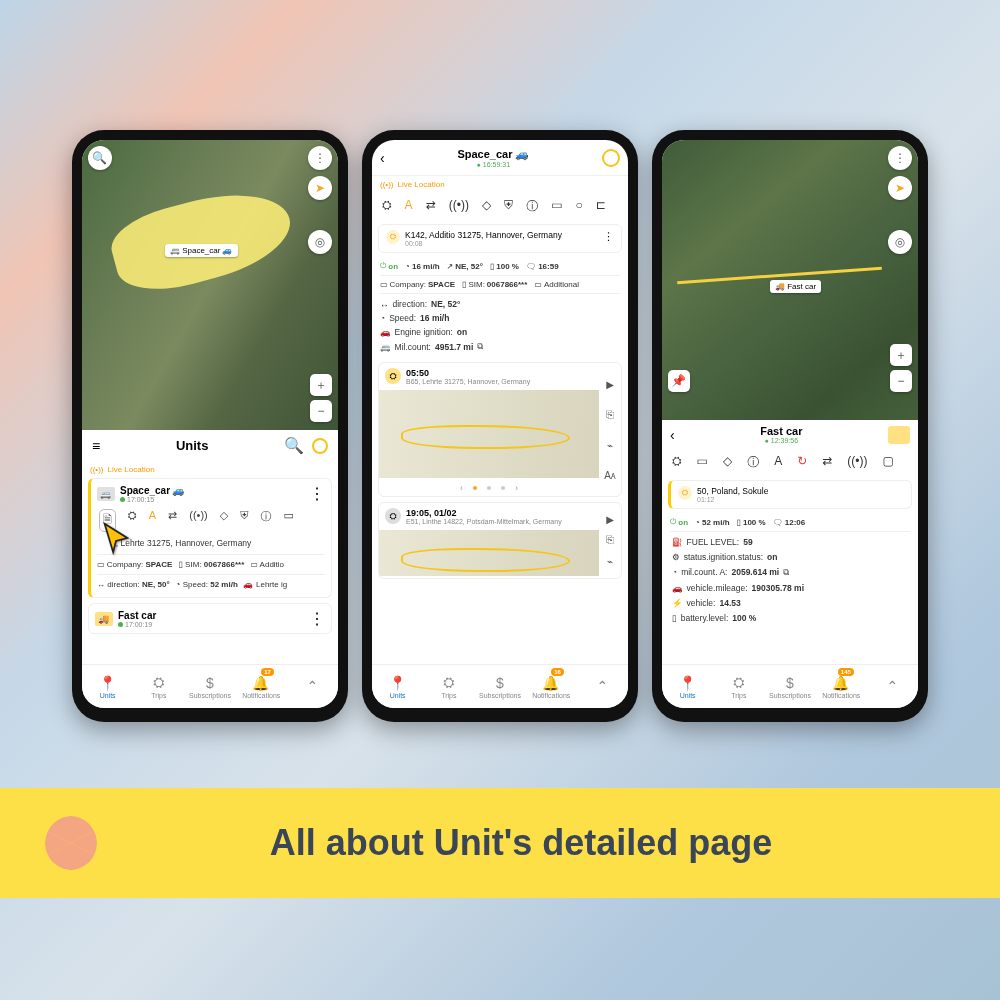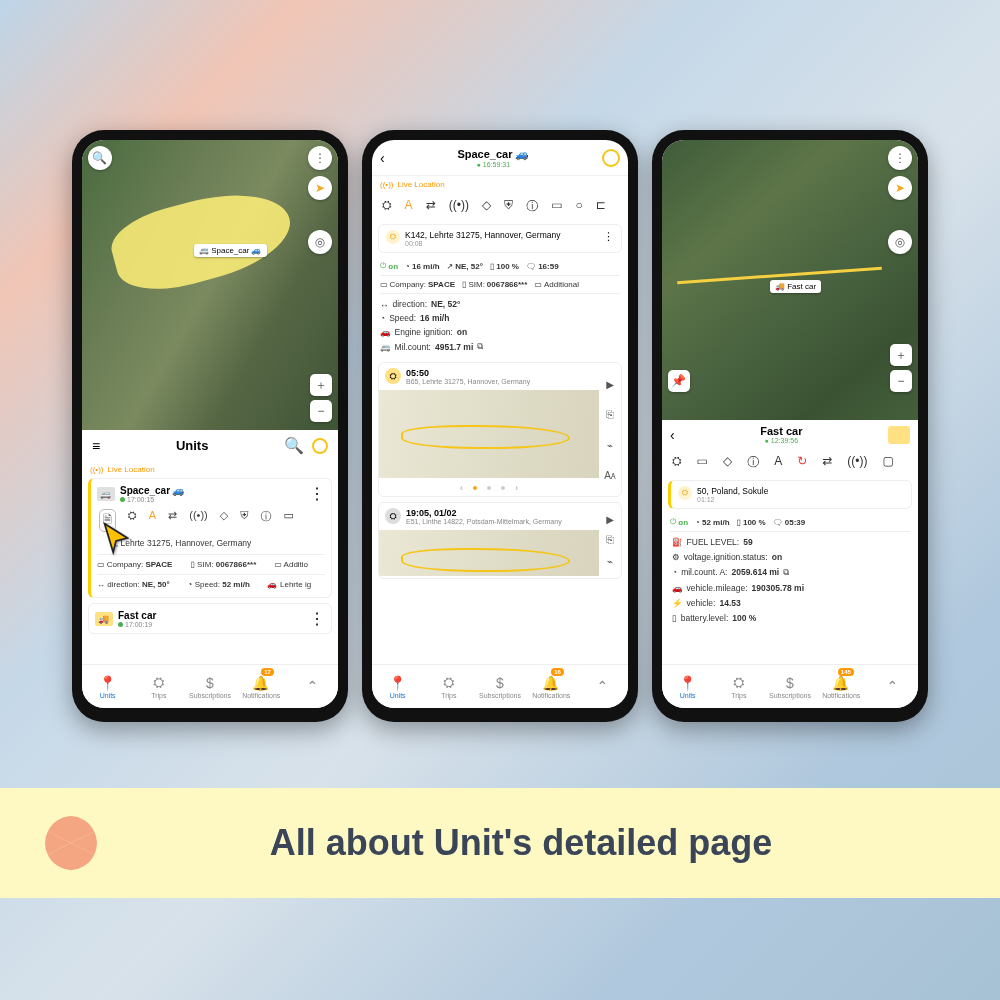--- a/index.html
+++ b/index.html
@@ -41,21 +41,21 @@
   .card { margin:0 6px 5px; background:#fff; border:1px solid #eee; border-radius:6px; padding:5px 6px; position:relative; }
   .card.top { border-left:3px solid #ffcc00; }
   .unit-row { display:flex; align-items:center; gap:5px; }
   .unit-icon { width:18px; height:14px; background:#e0e0e0; border-radius:2px; font-size:9px; display:flex; align-items:center; justify-content:center; }
   .unit-name { font-size:10px; font-weight:600; }
   .unit-time { font-size:7px; color:#888; display:flex; align-items:center; gap:2px; }
   .dot-g{ width:5px;height:5px;background:#4caf50;border-radius:50%;display:inline-block; }
   .row-icons { display:flex; gap:12px; padding:6px 2px 4px; font-size:11px; color:#444; overflow:hidden; }
   .row-icons .sel { border:1px solid #bbb; border-radius:5px; padding:1px 3px; }
   .addr { font-size:8.5px; color:#333; padding:2px 0 4px 14px; }
-  .meta { display:flex; gap:18px; font-size:8px; color:#333; padding:3px 0; flex-wrap:wrap; }
+  .meta { display:flex; gap:6px; font-size:8px; color:#333; padding:3px 0; flex-wrap:wrap; }
   .cursor { position:absolute; width:34px; height:34px; font-size:30px; }
   .cursor svg { filter: drop-shadow(1px 1px 1px rgba(0,0,0,.4)); }
 
   
   .hdr2 { height:36px; display:flex; align-items:center; justify-content:space-between; padding:0 8px; border-bottom:1px solid #f0f0f0; }
   .hdr2 .title { text-align:center; }
   .hdr2 .tname { font-size:11px; font-weight:600; }
   .hdr2 .ttime { font-size:7px; color:#4caf50; }
   .body2 { position:absolute; top:36px; left:0; right:0; bottom:44px; overflow:hidden; padding:0; }
   .loc-block { margin:4px 6px; border:1px solid #eee; border-radius:6px; padding:5px 7px; }
@@ -85,41 +85,41 @@
   .map3::after { content:""; position:absolute; left:6%; top:48%; width:80%; height:3px; background:#f5d040; transform:rotate(-4deg); }
   .sheet3 { position:absolute; top:280px; left:0; right:0; bottom:44px; background:#fff; }
   .hdr3 { display:flex; align-items:center; justify-content:space-between; padding:5px 8px; }
   .hdr3 .mid { text-align:center; flex:1; }
   .sensor-list { padding:2px 10px; }
   .sensor-list .kv { padding:2.5px 0; }
 
   
   .banner {
     position:absolute; left:0; right:0; top:788px; height:110px;
-    background:#fef9c3; display:flex; align-items:center; padding:0 40px; gap:40px;
+    background:#fde047; display:flex; align-items:center; padding:0 40px; gap:40px;
   }
   .seg-logo { width:62px; height:62px; position:relative; }
   .seg-logo svg { width:100%; height:100%; }
   .banner-title { font-size:36px; font-weight:700; color:#3a4558; flex:1; text-align:center; padding-right:60px;}
 </style>
 </head>
 <body>
 
 <div class="phones">
 
   <div class="phone">
     <div class="screen">
       <div class="map1">
         <div class="fab" style="top:6px;left:6px">🔍</div>
         <div class="fab" style="top:6px;right:6px">⋮</div>
         <div class="fab" style="top:36px;right:6px;color:#f5a623">➤</div>
         <div class="fab" style="top:90px;right:6px">◎</div>
         <div class="fab sq" style="bottom:34px;right:6px">＋</div>
         <div class="fab sq" style="bottom:8px;right:6px">−</div>
-        <div class="map-label" style="top:104px;left:112px">🚐 <span>Space_car 🚙</span></div>
+        <div class="map-label" style="top:104px;left:83px">🚐 <span>Space_car 🚙</span></div>
       </div>
 
       <div class="sheet1">
         <div class="sheet-hdr">
           <span class="burger">≡</span>
           <span class="sheet-title">Units</span>
           <span style="display:flex;gap:8px;align-items:center">
             <span>🔍</span>
             <span style="width:16px;height:16px;border-radius:50%;border:2px solid #f5c518;display:inline-block"></span>
           </span>
@@ -238,21 +238,21 @@
           <span>ⓘ</span>
           <span>▭</span>
           <span>○</span>
           <span>⊏</span>
         </div>
 
         <div class="loc-block">
           <div class="loc-line">
             <div class="loc-ic">⛭</div>
             <div>
-              <div class="loc-text">K142, Lehrte 31275, Hannover, Germany</div>
+              <div class="loc-text">K142, Additio 31275, Hannover, Germany</div>
               <div class="loc-sub">00:08</div>
             </div>
             <span style="margin-left:auto;font-size:11px">⋮</span>
           </div>
         </div>
 
         <div class="stat-row">
           <span class="itm" style="color:#4caf50">⏻ <b>on</b></span>
           <span class="itm">◔ <b>16 mi/h</b></span>
           <span class="itm">↗ <b>NE, 52°</b></span>
@@ -383,27 +383,27 @@
               <div class="loc-text">50, Poland, Sokule</div>
               <div class="loc-sub">01:12</div>
             </div>
           </div>
         </div>
 
         <div class="stat-row">
           <span class="itm" style="color:#4caf50">⏻ <b>on</b></span>
           <span class="itm">◔ <b>52 mi/h</b></span>
           <span class="itm">▯ <b>100 %</b></span>
-          <span class="itm">🗨 <b>05:39</b></span>
+          <span class="itm">🗨 <b>12:06</b></span>
         </div>
         <div class="sep" style="margin:0 8px"></div>
 
         <div class="sensor-list">
           <div class="kv">⛽ <span>FUEL LEVEL:</span> <b>59</b></div>
-          <div class="kv">⚙ <span>voltage.ignition.status:</span> <b>on</b></div>
+          <div class="kv">⚙ <span>status.ignition.status:</span> <b>on</b></div>
           <div class="kv">◔ <span>mil.count. A:</span> <b>2059.614 mi</b> ⧉</div>
           <div class="kv">🚗 <span>vehicle.mileage:</span> <b>190305.78 mi</b></div>
           <div class="kv">⚡ <span>vehicle:</span> <b>14.53</b></div>
           <div class="kv">▯ <span>battery.level:</span> <b>100 %</b></div>
         </div>
       </div>
 
       <div class="bottom-nav">
         <div class="nav-item active">
             <span class="nav-icon">📍</span>

